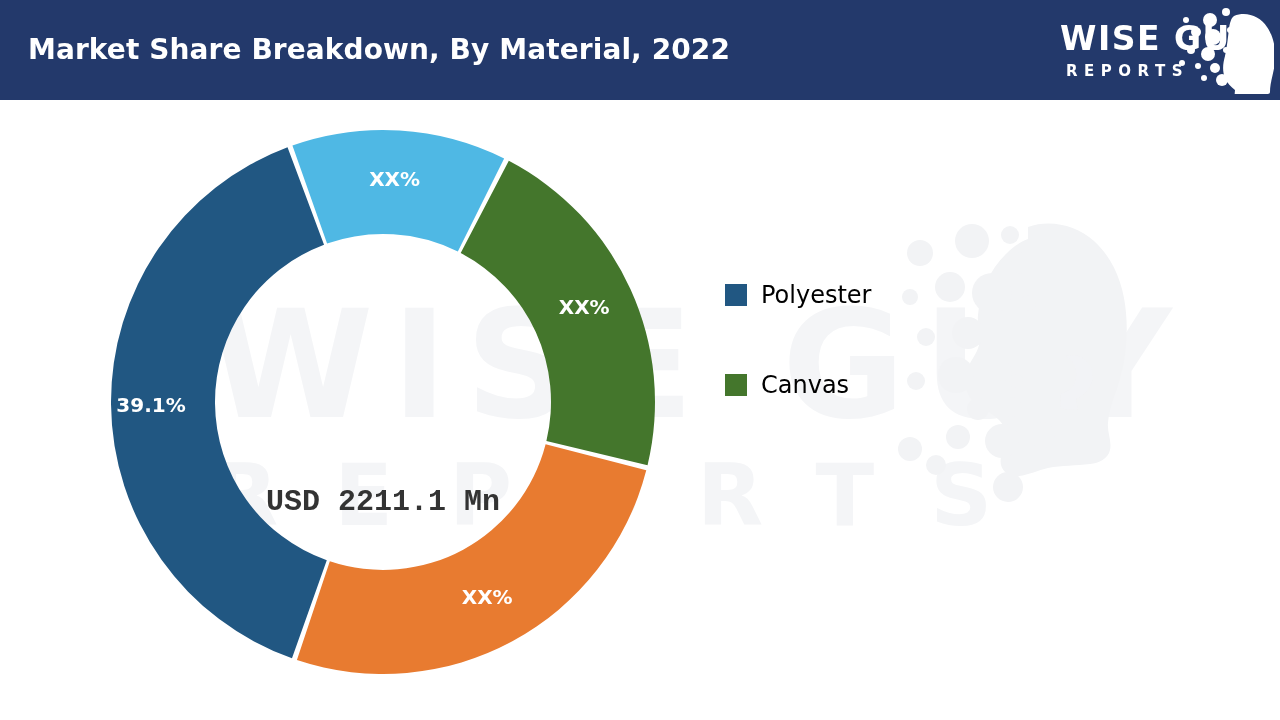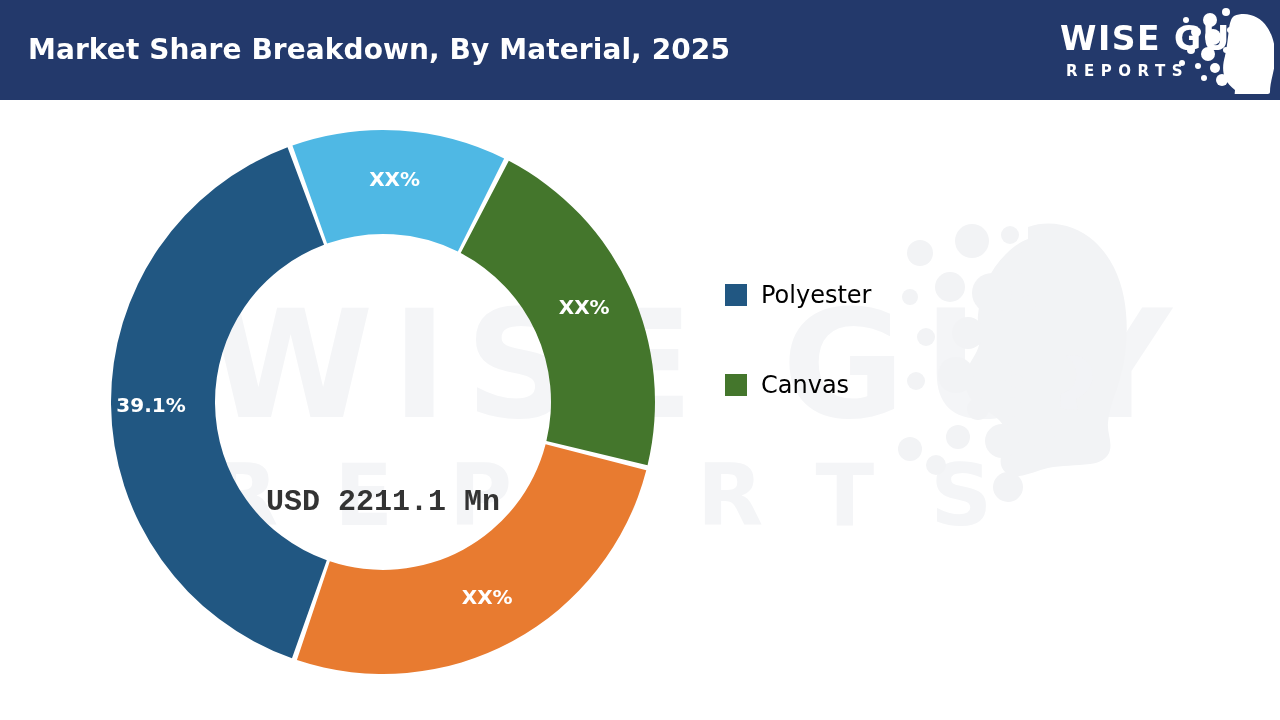--- a/index.html
+++ b/index.html
@@ -184,21 +184,21 @@
           <circle cx="122" cy="236" r="17"></circle>
         <circle cx="162" cy="230" r="13"></circle>
           <circle cx="30" cy="244" r="12"></circle>
         <circle cx="56" cy="260" r="10"></circle>
           <circle cx="128" cy="282" r="15"></circle>
       </g>
     </svg>
   </div>
 
   <div id="header">
-    <div id="page-title">Market Share Breakdown, By Material, 2025</div>
+    <div id="page-title">Market Share Breakdown, By Material, 2022</div>
     <div id="logo">
       <svg width="216" height="88" viewBox="0 0 216 88" xmlns="http://www.w3.org/2000/svg">
         <text x="2" y="44" font-family="DejaVu Sans, Liberation Sans, sans-serif" font-size="33" font-weight="bold" fill="#ffffff" letter-spacing="1.5">WISE GUY</text>
         <text x="8" y="70" font-family="DejaVu Sans, Liberation Sans, sans-serif" font-size="15" font-weight="bold" fill="#ffffff" letter-spacing="6.5">REPORTS</text>
         <g fill="#ffffff">
           <path d="M176 10c12-5 26 0 33 11 7 10 9 23 8 35-1 10-5 20-5 30 0 2-2 2-4 2l-14 0c-1 0-2 1-2 2l0 6-16 0 1-12c-4-3-8-7-10-12-3-7-2-15 0-22 2-9 3-19 4-28 1-5 2-10 5-12z"></path>
           <circle cx="152" cy="14" r="7"></circle>
             <circle cx="168" cy="6" r="4"></circle>
           <circle cx="138" cy="26" r="5"></circle>
             <circle cx="155" cy="31" r="8"></circle>

